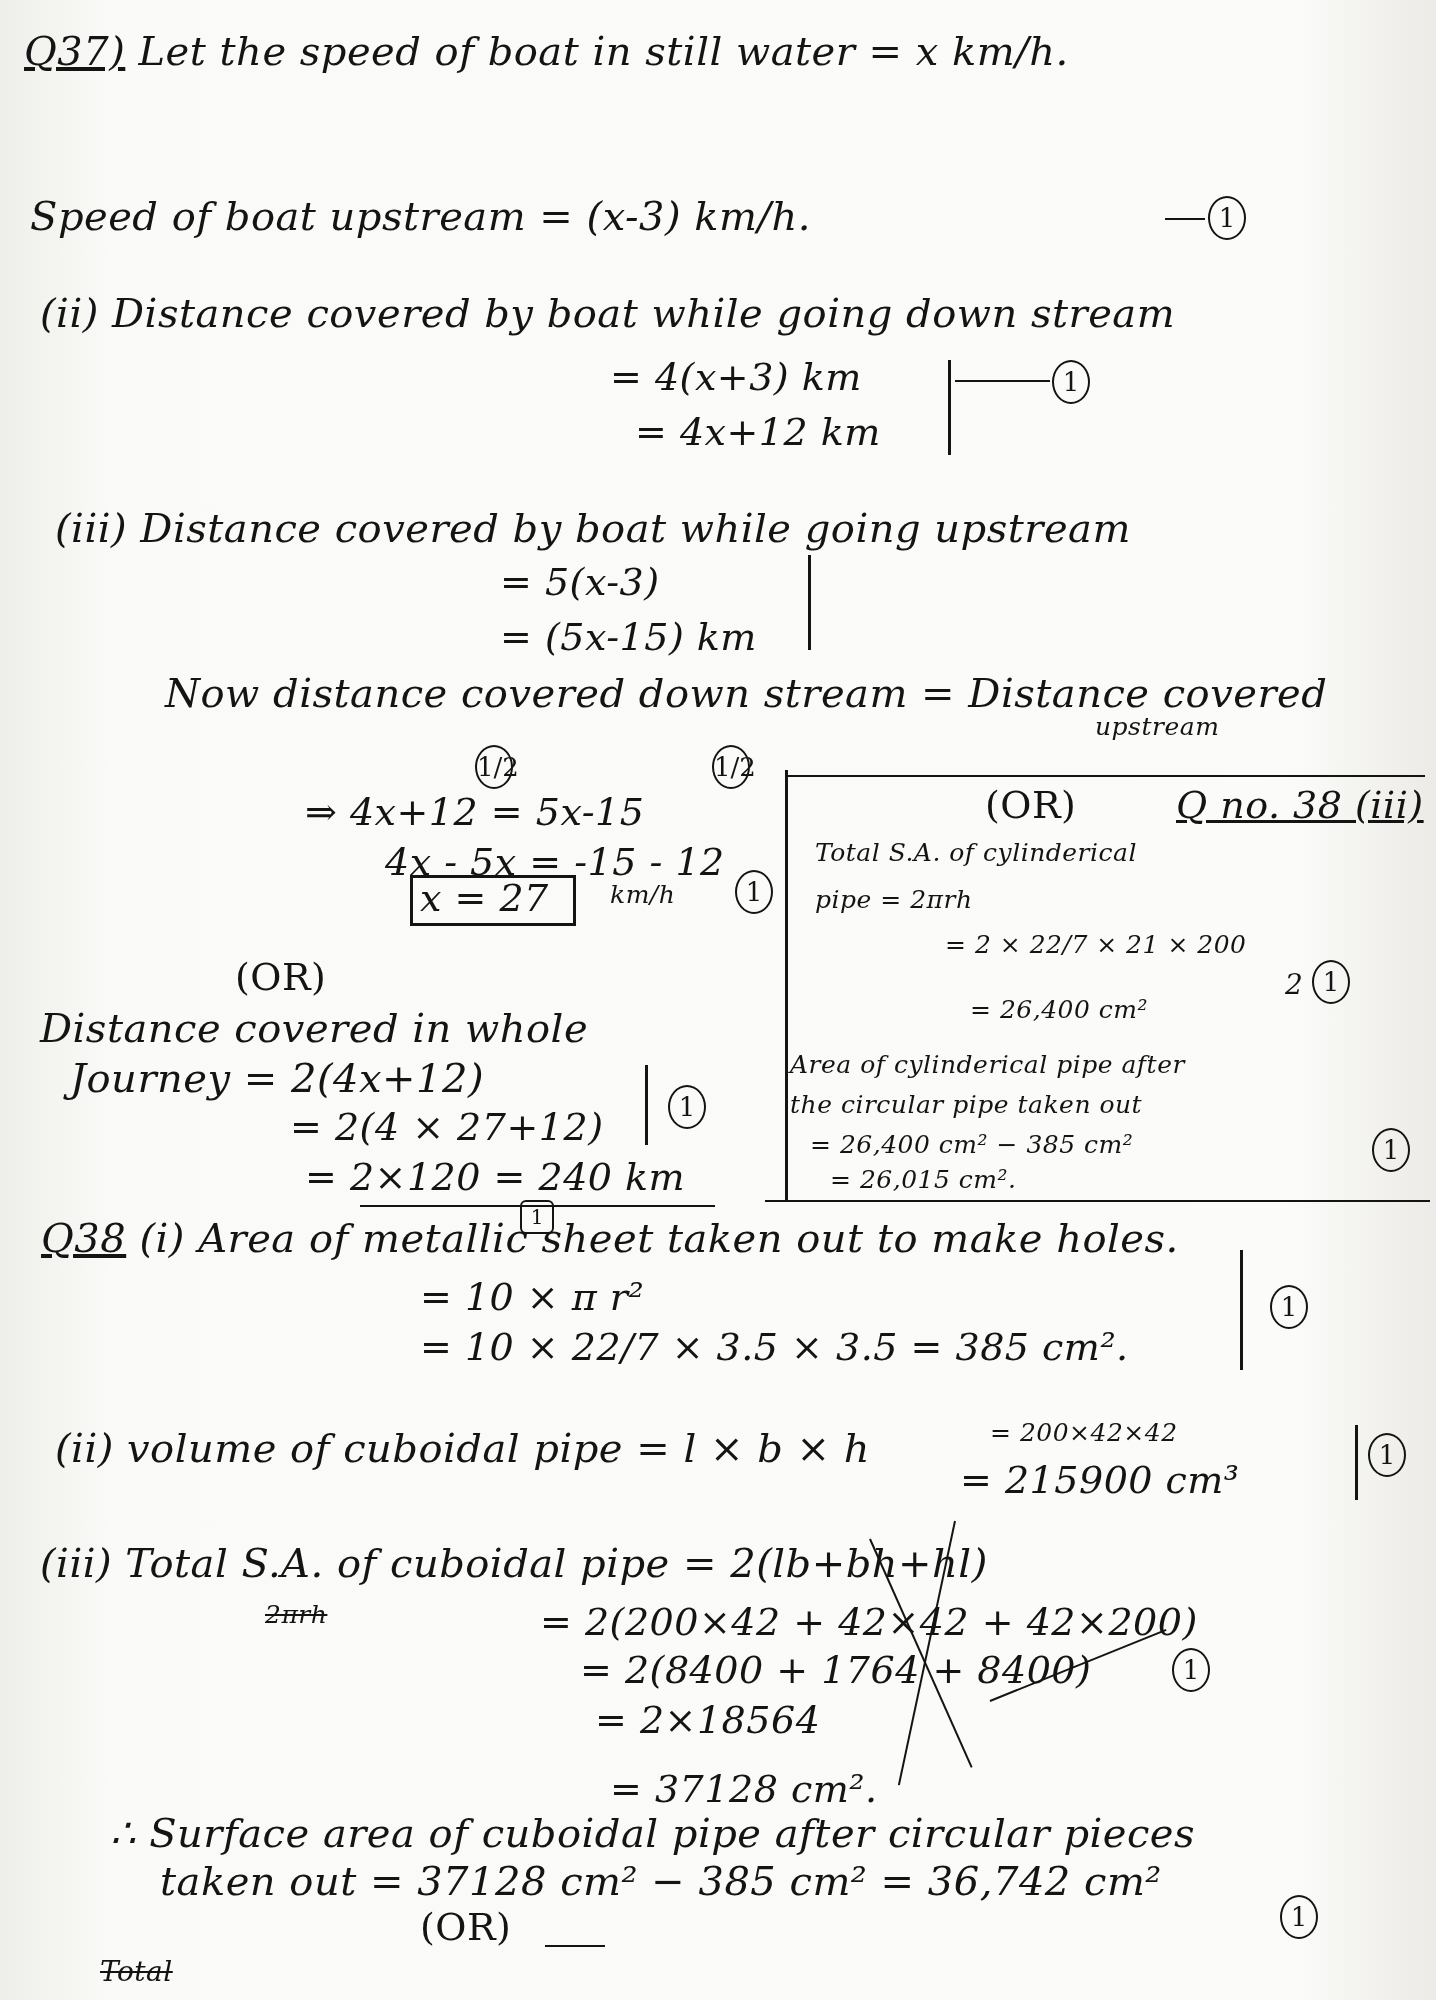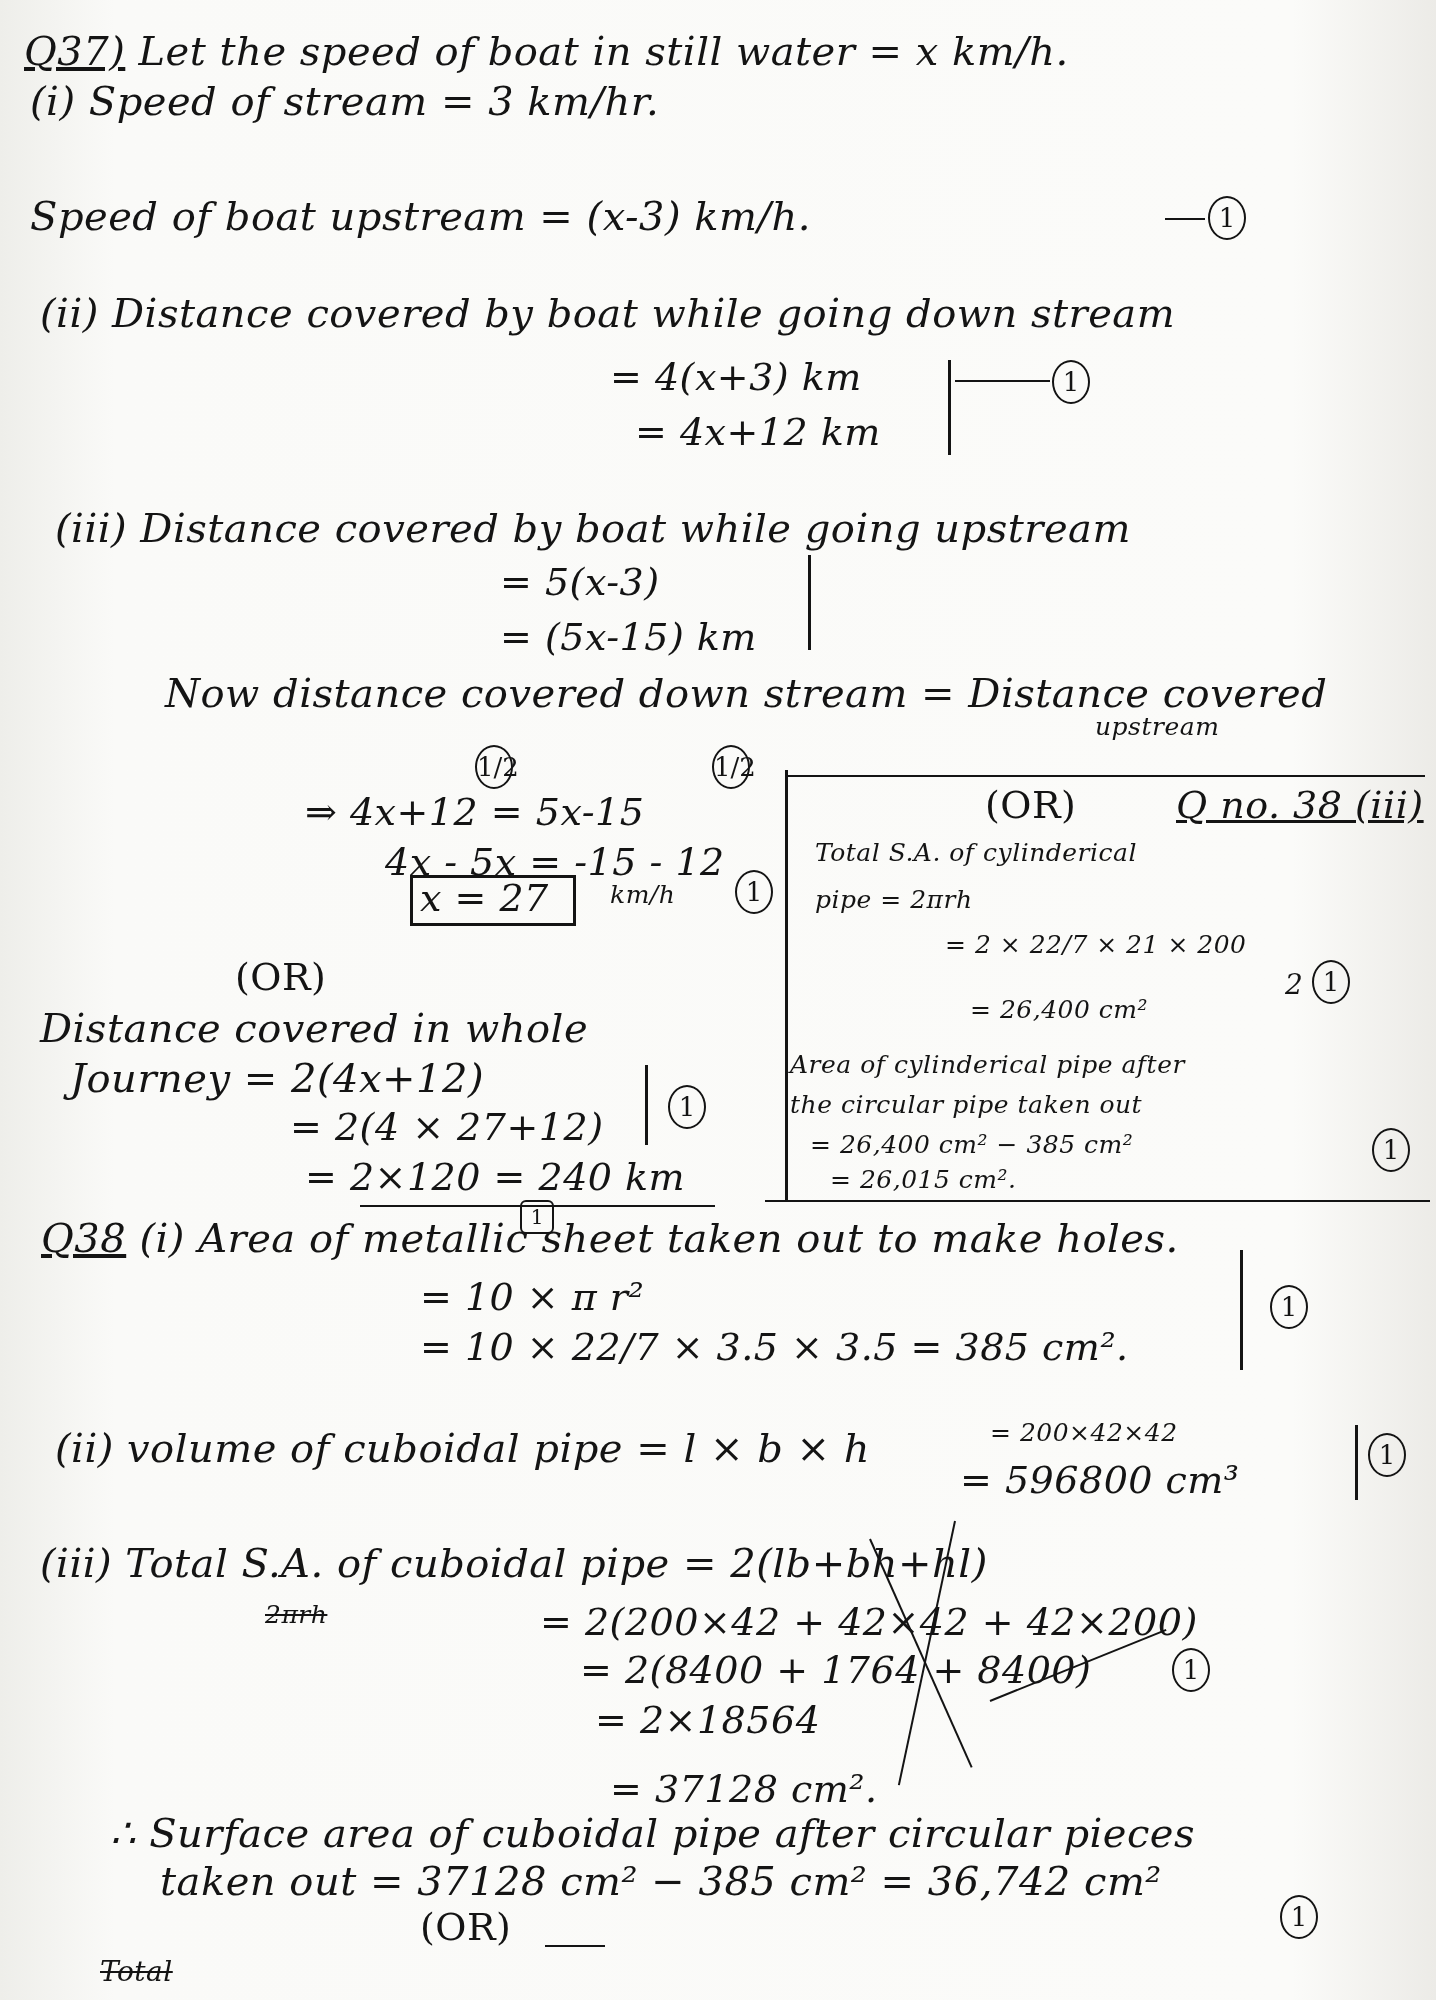--- a/index.html
+++ b/index.html
@@ -24,24 +24,20 @@
   .hline { position: absolute; height: 3px; background: #141414; }
 </style>
 </head>
 <body>
 
 <div class="page">
 
   <div class="ln" style="left:8px;top:28px;">
     <span class="u">Q37)</span>
     <span>Let the speed of boat in still water = x km/h.</span>
-  </div>
-  <div class="ln" style="left:30px;top:78px;">
-    <span>(i)</span>
-    <span>Speed of stream = 3 km/hr.</span>
   </div>
   <div class="ln" style="left:30px;top:193px;">Speed of boat upstream = (x-3) km/h.</div>
   <div class="hline" style="left:1165px;top:218px;width:40px;height:2px;"></div>
   <div class="mark" style="left:1208px;top:196px;">1</div>
 
   <div class="ln" style="left:40px;top:290px;">
     <span>(ii)</span>
     <span>Distance covered by boat while going down stream</span>
   </div>
   <div class="ln m" style="left:610px;top:355px;">= 4(x+3) km</div>
@@ -105,21 +101,21 @@
   <div class="ln m" style="left:420px;top:1275px;">= 10 × π r²</div>
   <div class="ln m" style="left:420px;top:1325px;">= 10 × 22/7 × 3.5 × 3.5 = 385 cm².</div>
   <div class="vline" style="left:1240px;top:1250px;height:120px;"></div>
   <div class="mark" style="left:1270px;top:1285px;">1</div>
 
   <div class="ln" style="left:55px;top:1425px;">
     <span>(ii)</span>
     <span>volume of cuboidal pipe = l × b × h</span>
   </div>
   <div class="ln sm" style="left:990px;top:1418px;">= 200×42×42</div>
-  <div class="ln m" style="left:960px;top:1458px;">= 596800 cm³</div>
+  <div class="ln m" style="left:960px;top:1458px;">= 215900 cm³</div>
   <div class="vline" style="left:1355px;top:1425px;height:75px;"></div>
   <div class="mark" style="left:1368px;top:1433px;">1</div>
 
   <div class="ln" style="left:40px;top:1540px;">
     <span>(iii)</span>
     <span>Total S.A. of cuboidal pipe = 2(lb+bh+hl)</span>
   </div>
   <div class="ln sm" style="left:265px;top:1600px;text-decoration:line-through;">2πrh</div>
   <div class="ln m" style="left:540px;top:1600px;">= 2(200×42 + 42×42 + 42×200)</div>
   <div class="ln m" style="left:580px;top:1648px;">= 2(8400 + 1764 + 8400)</div>

